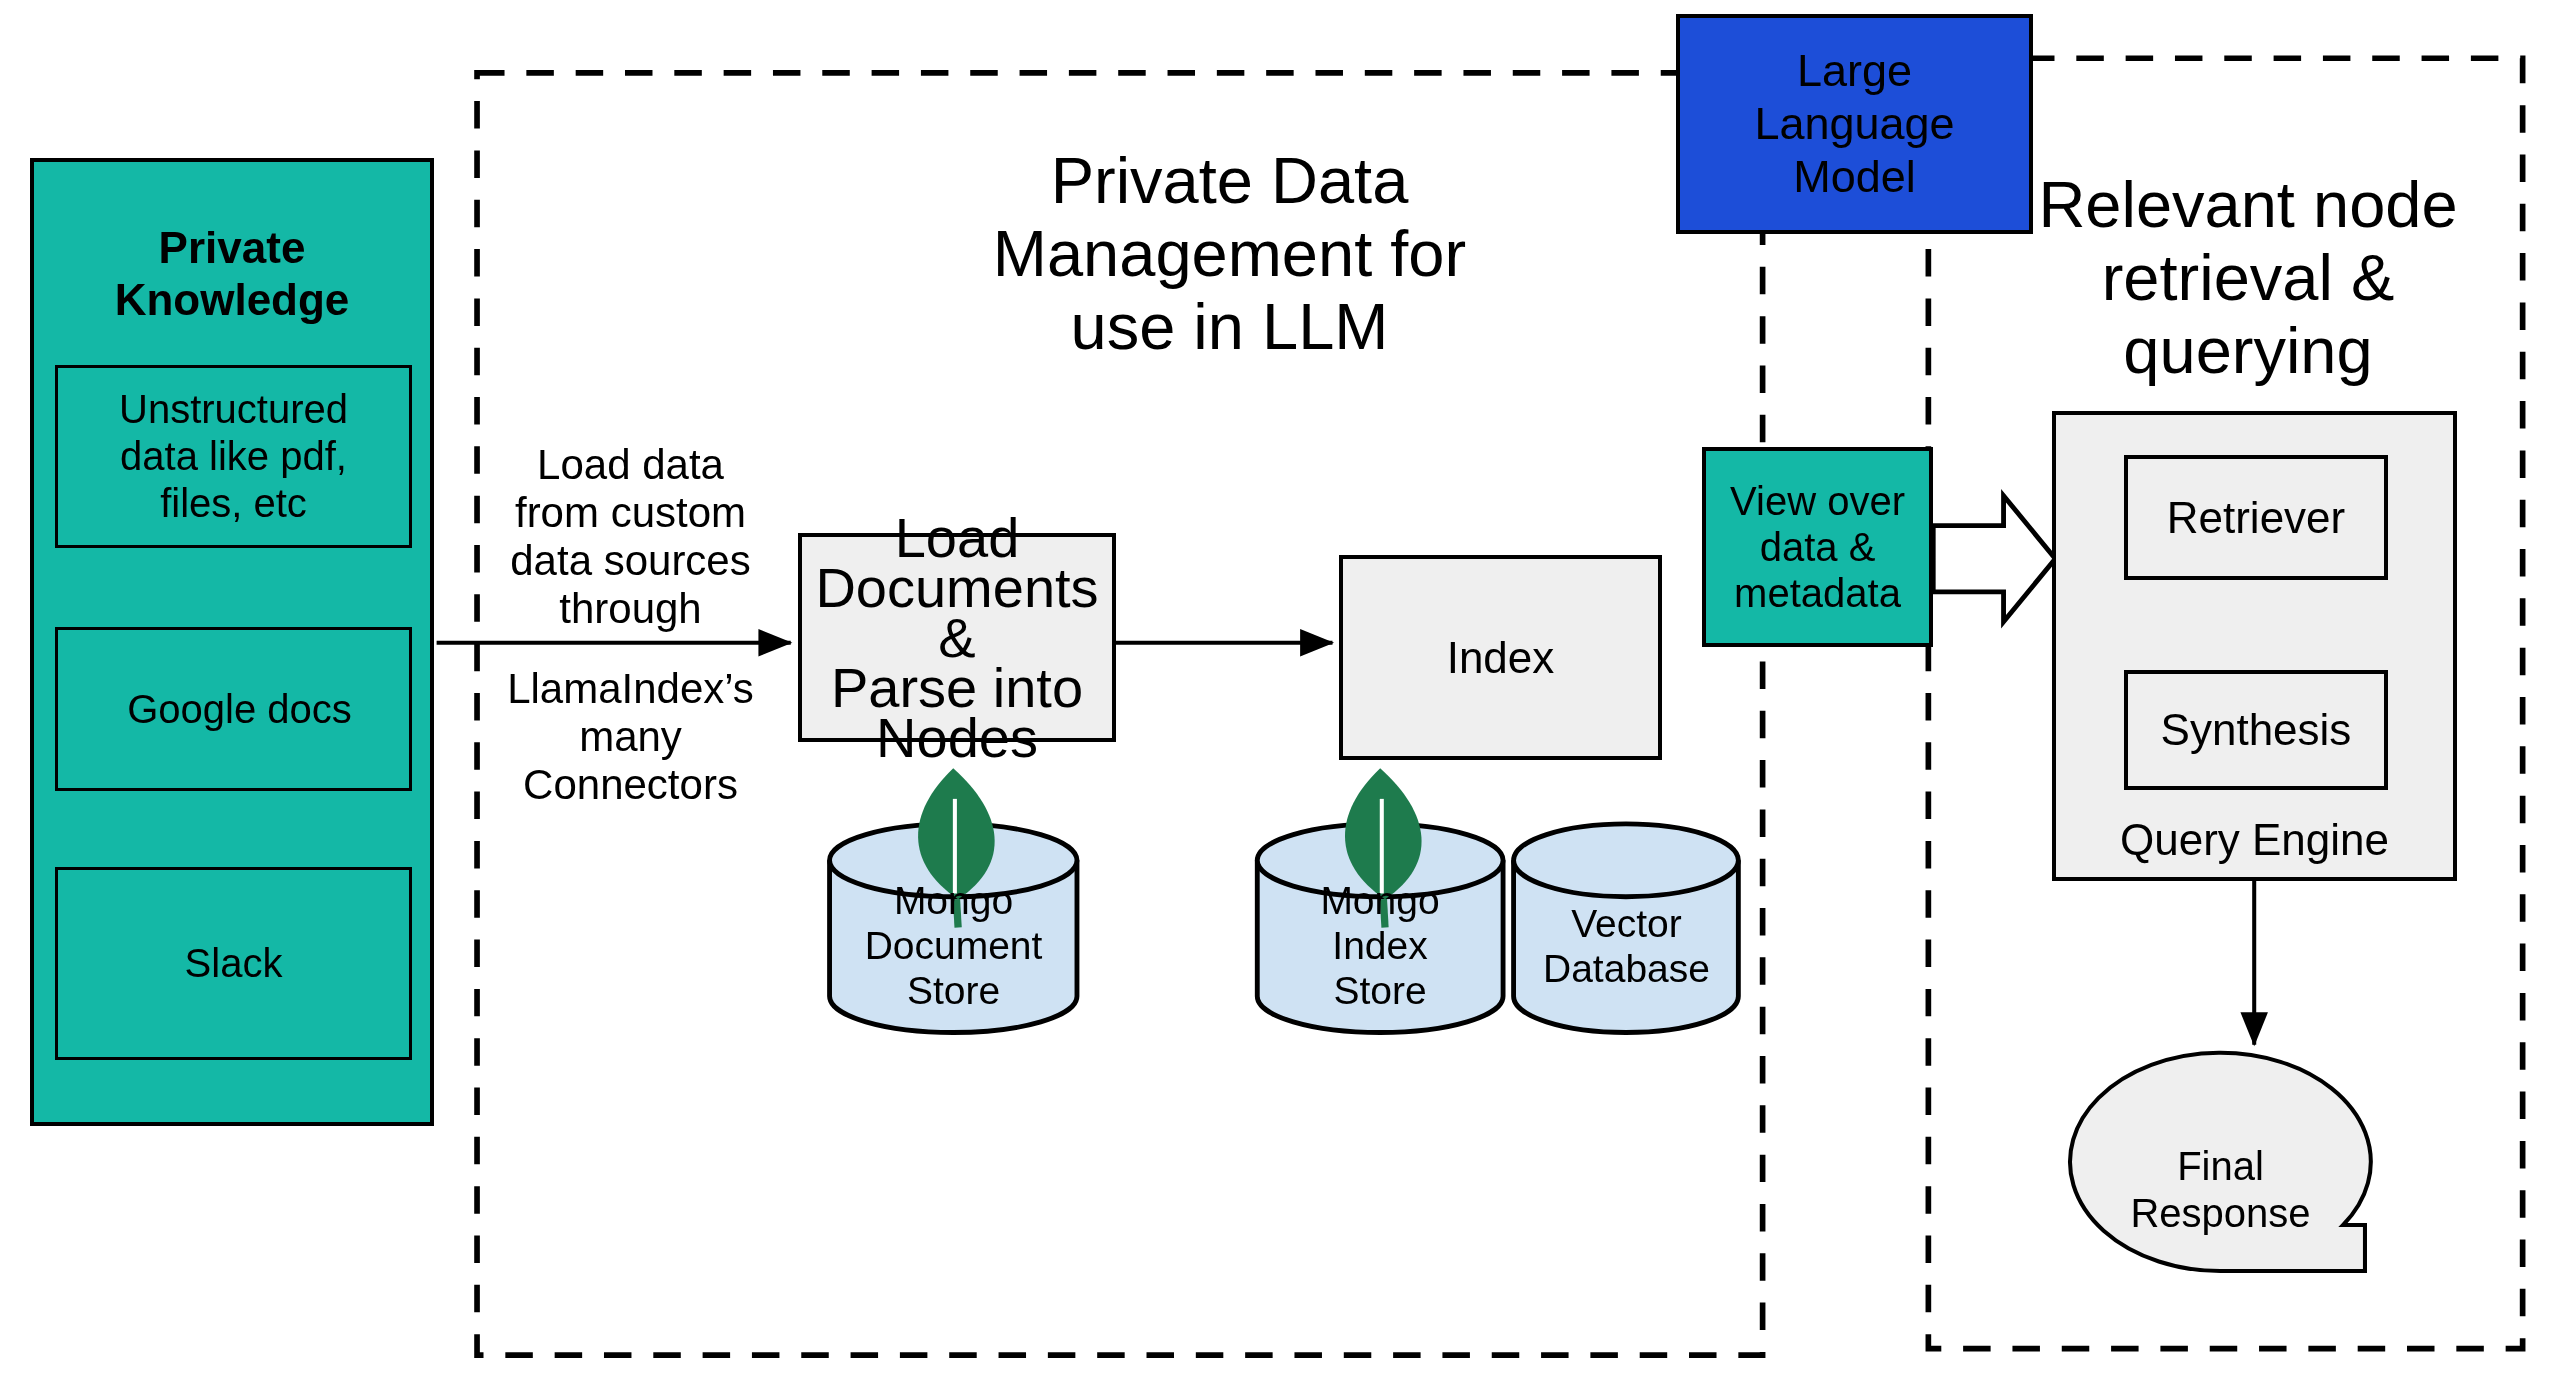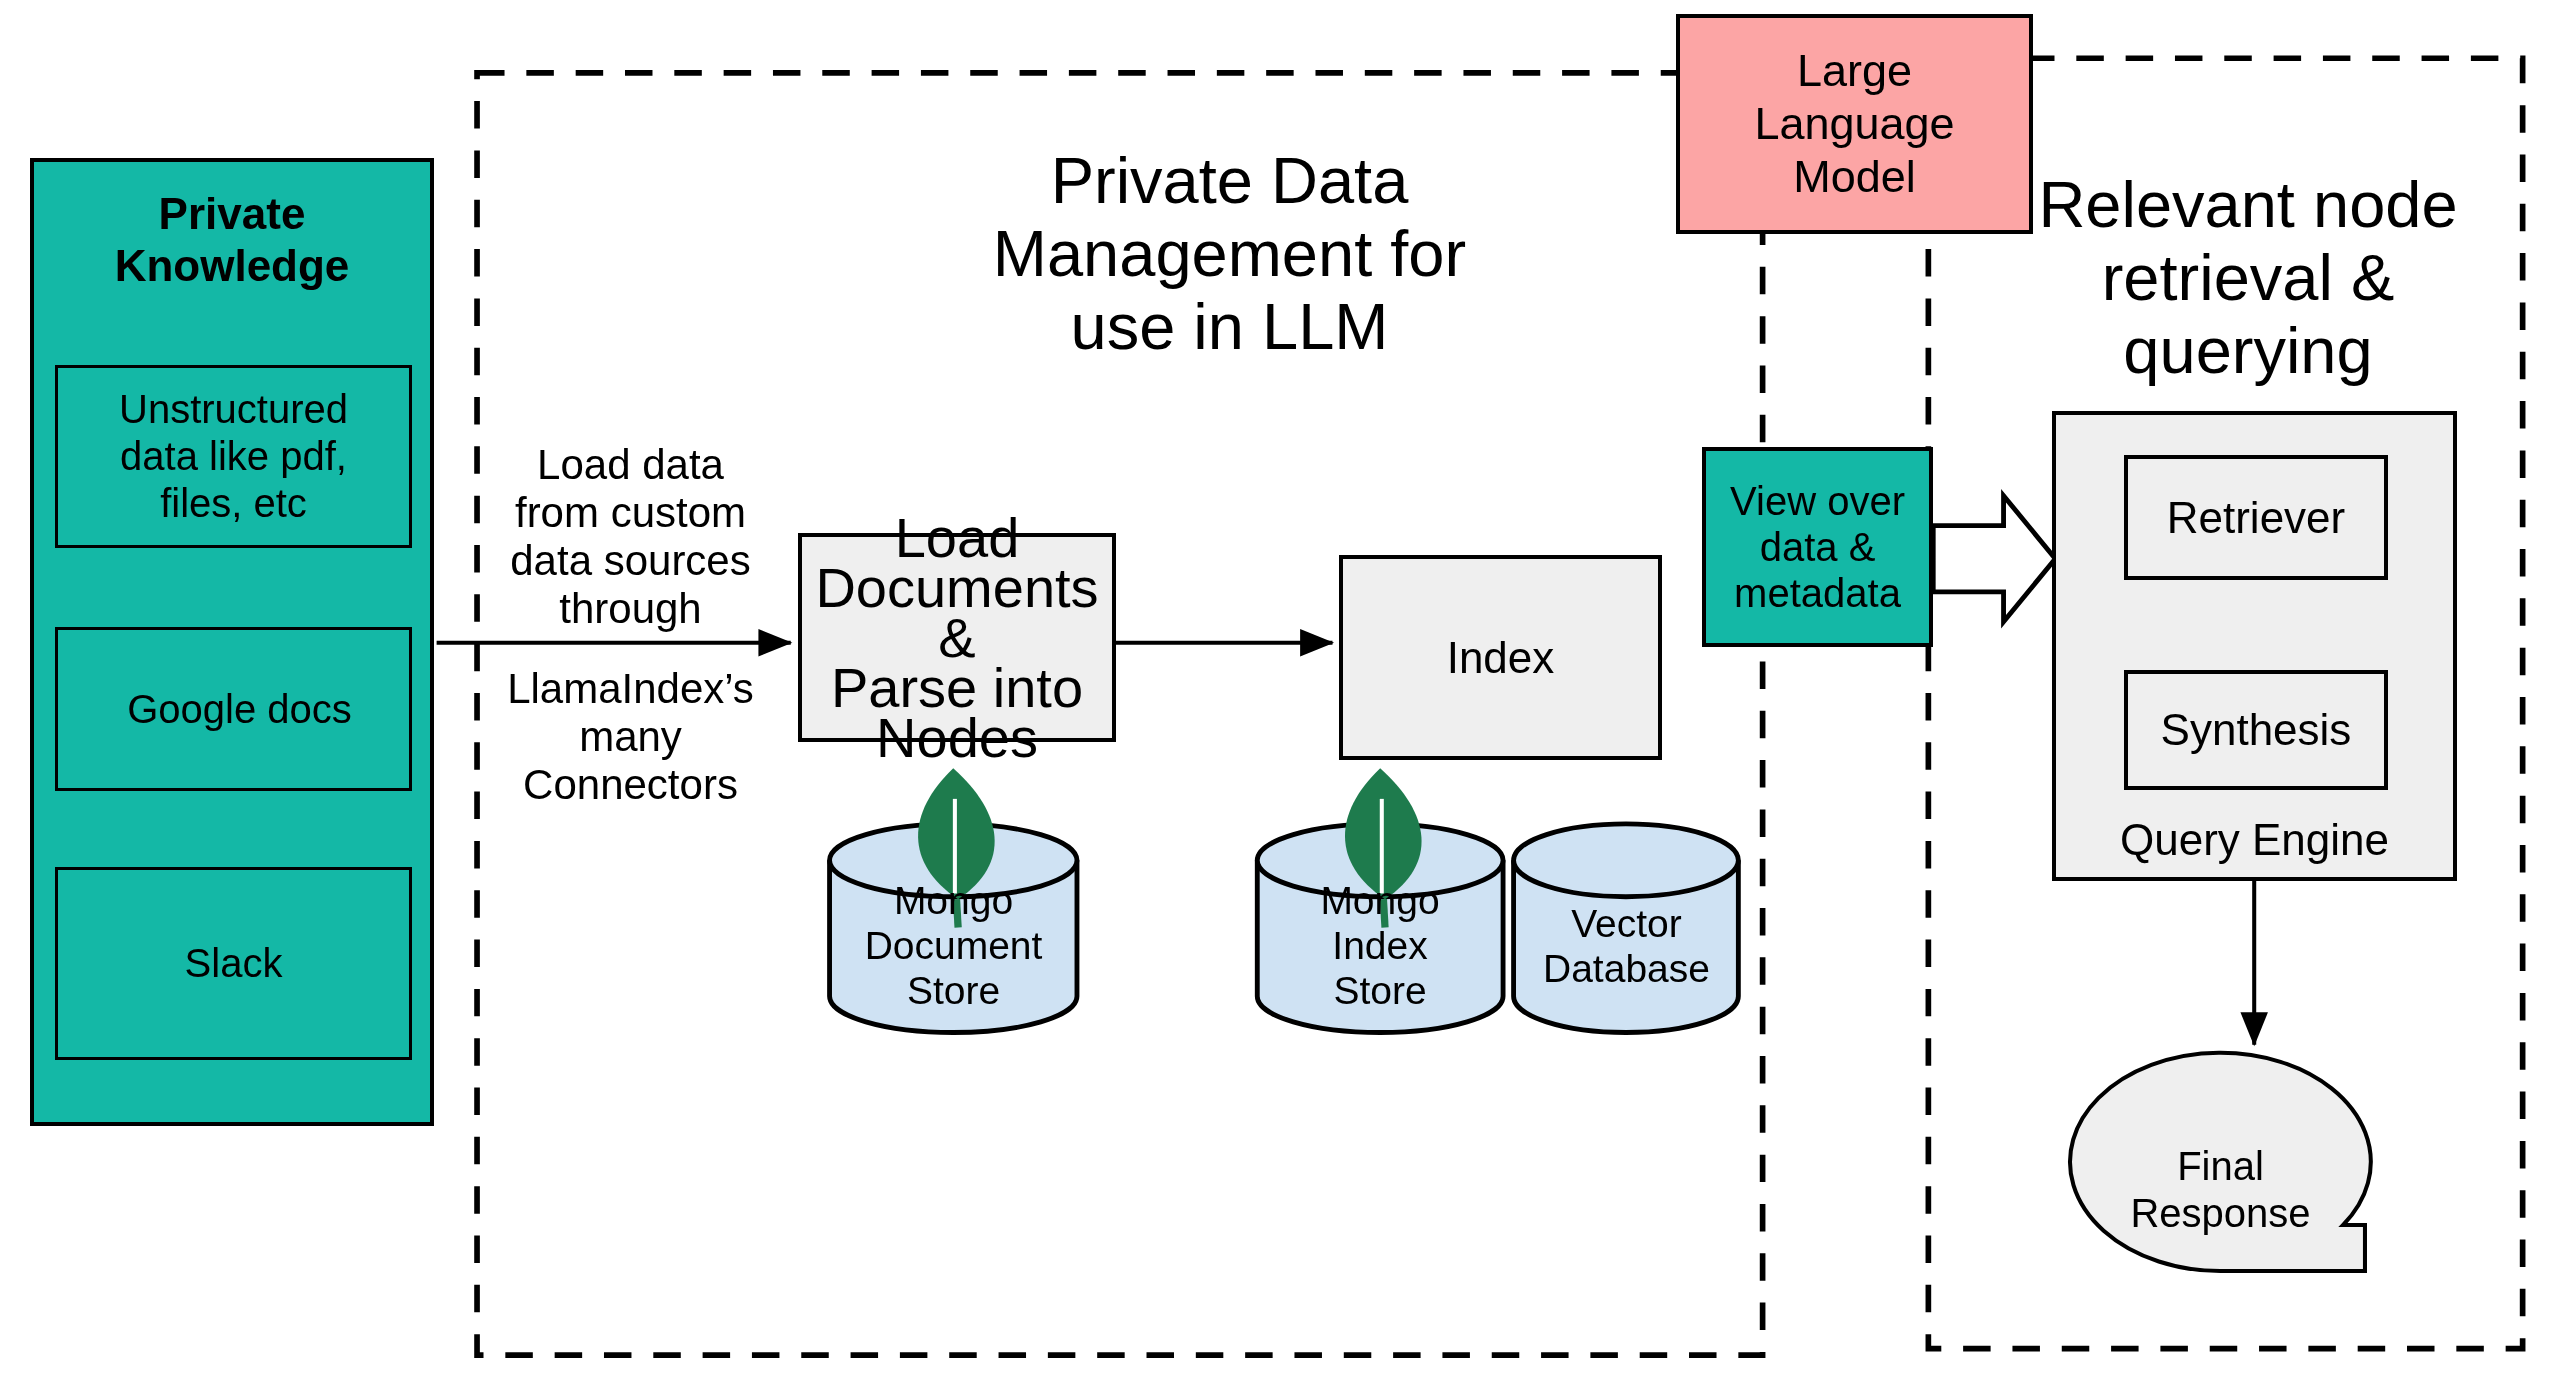--- a/index.html
+++ b/index.html
@@ -2,23 +2,23 @@
 <html style="font-size:13px"><head>
 <meta charset="utf-8">
 <style>
   html,body{margin:0;padding:0;background:#ffffff;}
   .stage{position:relative;width:2576px;height:1394px;background:#ffffff;overflow:hidden;
          font-family:"Liberation Sans",sans-serif;color:#000;}
   .stage svg{position:absolute;left:0;top:0;}
   .box{position:absolute;box-sizing:border-box;background:#14b8a6;border:4px solid #000;
        display:flex;flex-direction:column;align-items:center;justify-content:center;text-align:center;}
   .gray{background:#efefef;}
-  .orange{background:#fca5a5;}
+  .orange{background:#1d4ed8;}
   .txt{position:absolute;text-align:center;}
-  .b{font-weight:bold;}
+  .b{font-weight:bold;margin-top:34px;}
 </style>
 </head>
 <body>
 
 <div class="stage">
 
   <svg width="2576" height="1394" viewBox="0 0 3186 1724">
     <defs>
       <marker id="arrow" markerUnits="userSpaceOnUse" markerWidth="46" markerHeight="38" refX="42" refY="19" orient="auto">
         <path d="M2,2 L44,19 L2,36 Z" fill="#000"></path>

